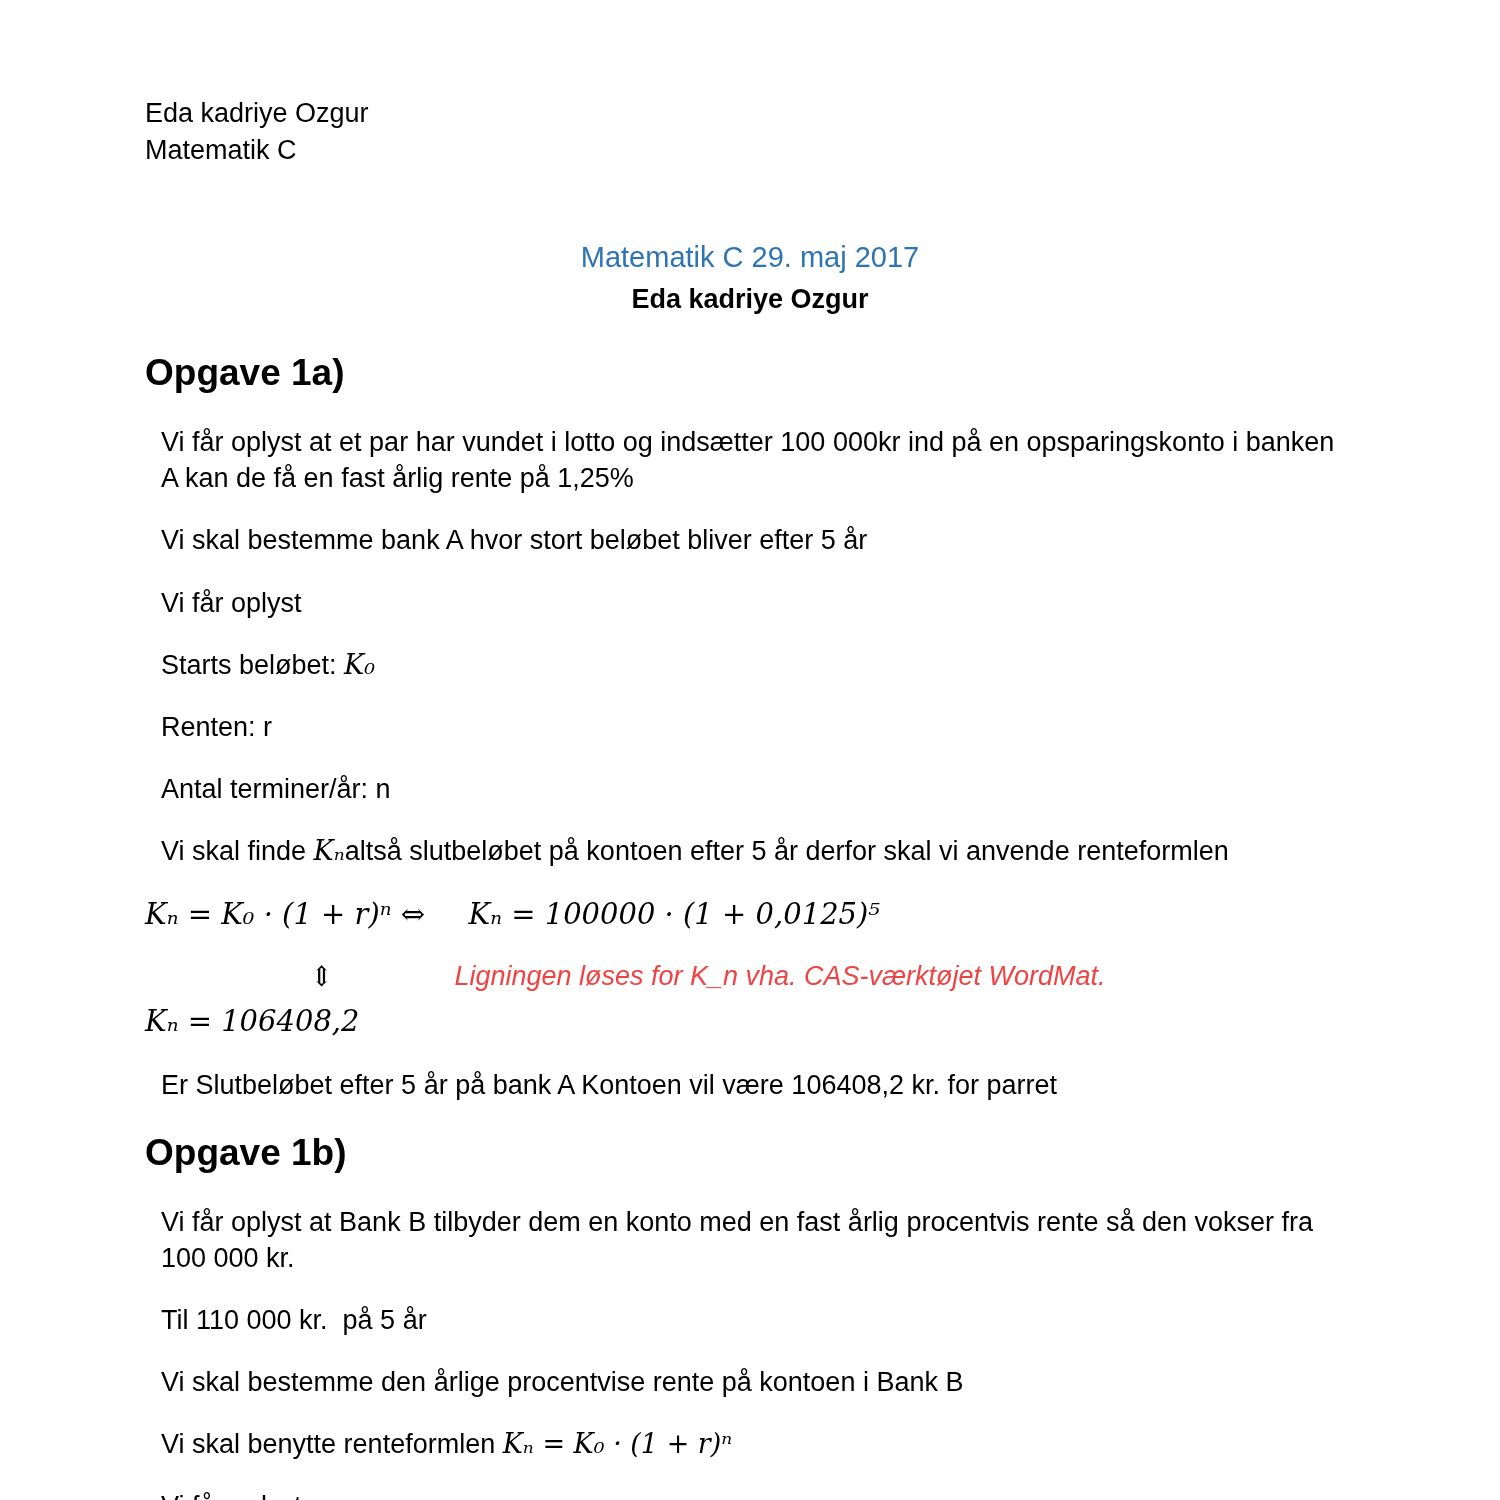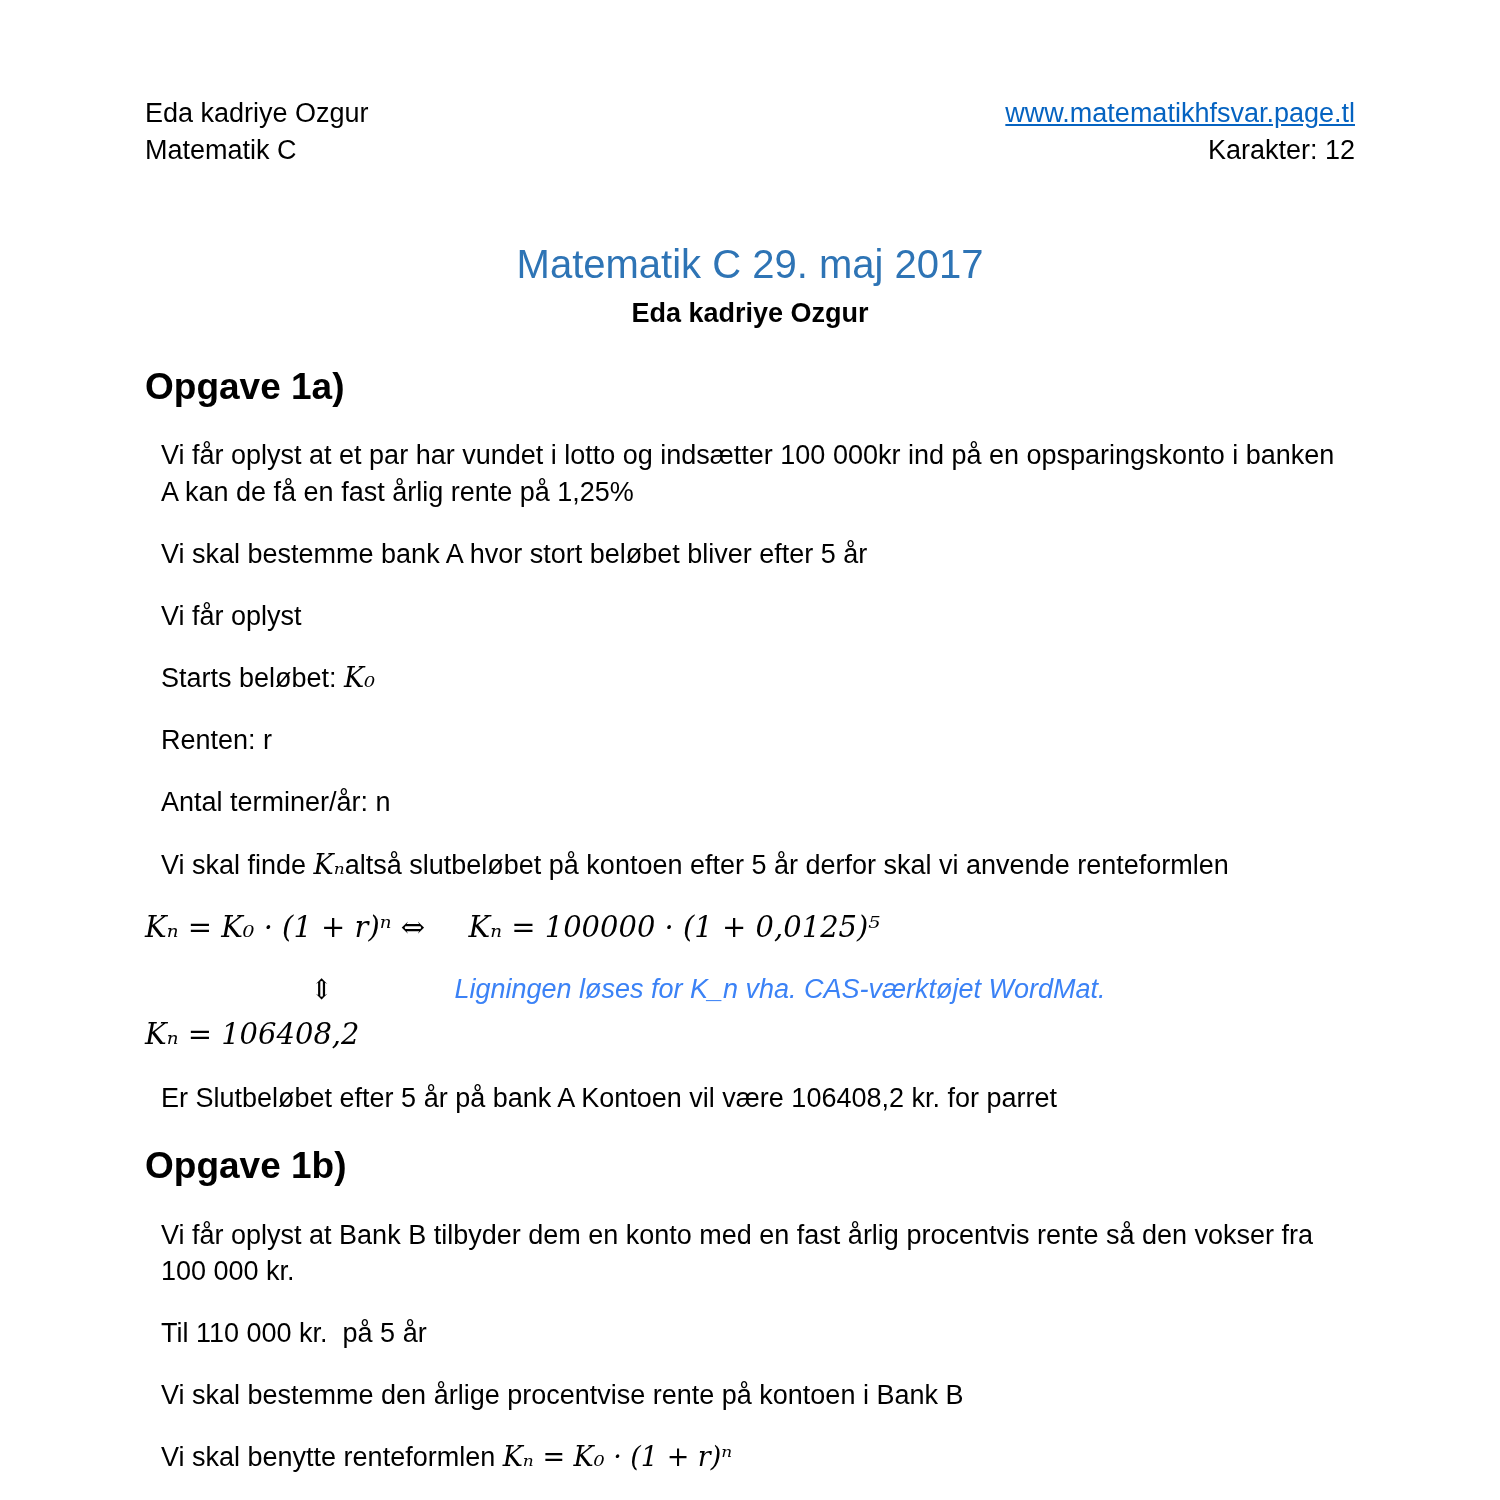--- a/index.html
+++ b/index.html
@@ -24,21 +24,21 @@
   .header-left { text-align: left; }
   .header-right { text-align: right; }
   .link {
     color: #0563c1;
     text-decoration: underline;
     cursor: pointer;
   }
   .title {
     text-align: center;
     color: #2e74b5;
-    font-size: 40px;
+    font-size: 29px;
     font-weight: 400;
     margin: 0 0 10px 0;
     line-height: 1.2;
   }
   .subtitle {
     text-align: center;
     font-weight: bold;
     font-size: 27px;
     margin: 0 0 34px 0;
   }
@@ -76,37 +76,33 @@
     left: 165px;
     top: 0;
     font-family: "DejaVu Serif", serif;
     font-style: normal;
     font-size: 28px;
     color: #000;
   }
   .cas-note {
     text-align: center;
     font-style: italic;
-    color: #3b82f6;
+    color: #ef4444;
     padding-left: 60px;
   }
 </style>
 </head>
 <body>
 
 <div class="page">
 
   <div class="header">
     <div class="header-left">
       <div>Eda kadriye Ozgur</div>
       <div>Matematik C</div>
-    </div>
-    <div class="header-right">
-      <div><span class="link">www.matematikhfsvar.page.tl</span></div>
-      <div>Karakter: 12</div>
     </div>
   </div>
 
   <h1 class="title">Matematik C 29. maj 2017</h1>
   <div class="subtitle">Eda kadriye Ozgur</div>
 
   <div class="heading">Opgave 1a)</div>
 
   <p class="body-text">Vi får oplyst at et par har vundet i lotto og indsætter 100 000kr ind på en opsparingskonto i banken A kan de få en fast årlig rente på 1,25%</p>
 

